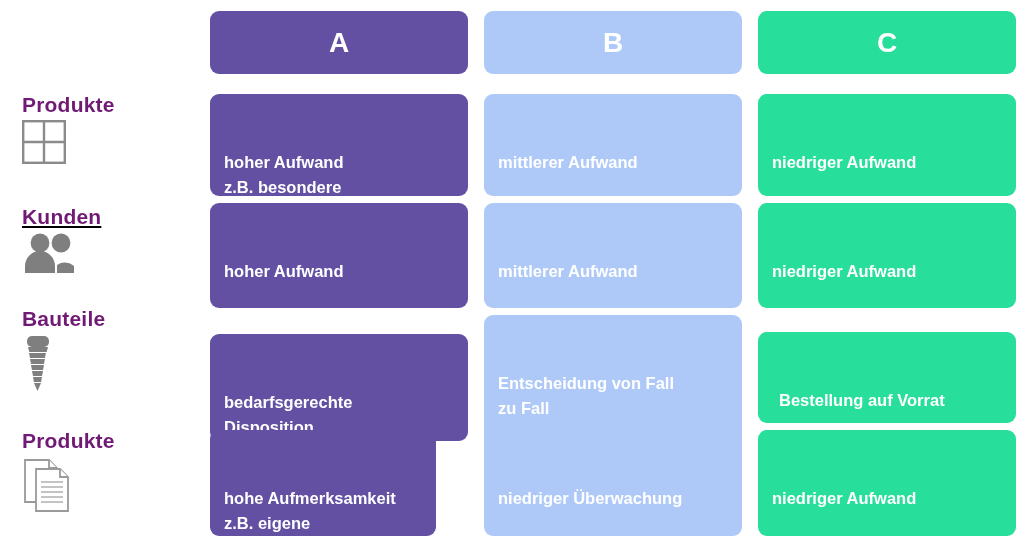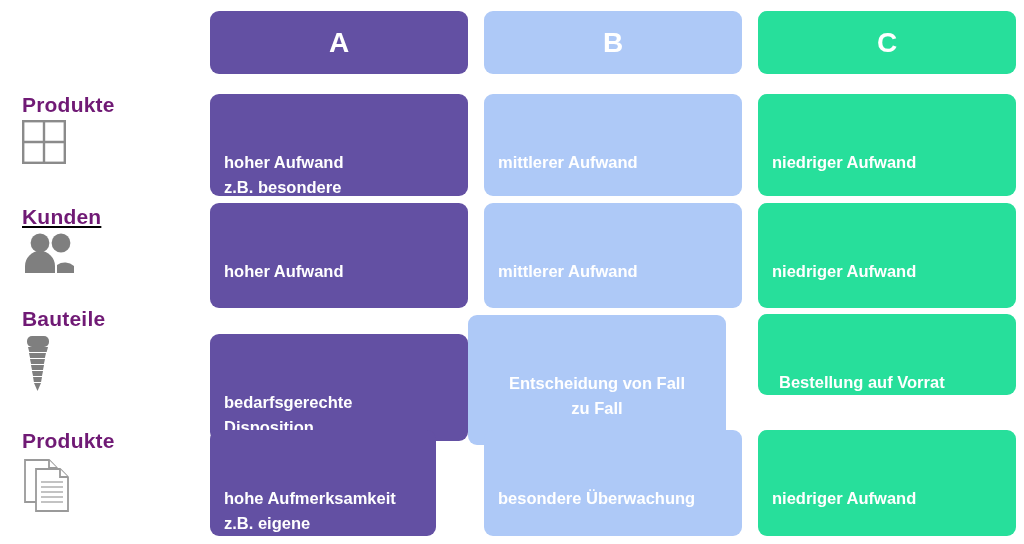--- a/index.html
+++ b/index.html
@@ -146,25 +146,25 @@
           <path d="M12 49 h7 l-3.5 8 Z"></path>
         </g>
       </svg>
     </span>
   </div>
   <div class="card body-card col-a" style="left:210px; top:334px; width:258px; height:107px;">
     <span class="cell-text">bedarfsgerechte
 Disposition
 (Just-in-time)</span>
   </div>
-  <div class="card body-card col-b" style="left:468px; top:315px; width:258px; height:130px;text-align:center;">
+  <div class="card body-card col-b" style="left:484px; top:315px; width:258px; height:130px;">
     <span class="cell-text">Entscheidung von Fall
 zu Fall</span>
   </div>
-  <div class="card body-card col-c" style="left:758px; top:314px; width:258px; height:81px;padding-left:21px;">
+  <div class="card body-card col-c" style="left:758px; top:332px; width:258px; height:91px;padding-left:21px;">
     <span class="cell-text">Bestellung auf Vorrat</span>
   </div>
 
   <div class="row-label" style="top:430px;">
     <div class="label-text">Produkte</div>
     <span class="label-icon">
       <svg width="58" height="60" viewBox="0 0 58 60">
         <g fill="#ffffff" stroke="#9a9a9a" stroke-width="1.8">
           <path d="M3 4 h24 l8 8 v34 H3 Z"></path>
           <path d="M27 4 v8 h8"></path>
@@ -182,19 +182,19 @@
         </g>
       </svg>
     </span>
   </div>
   <div class="card body-card col-a" style="left:210px; top:430px; width:226px; height:106px;">
     <span class="cell-text">hohe Aufmerksamkeit
 z.B. eigene
 Ansprechpartner</span>
   </div>
   <div class="card body-card col-b" style="left:484px; top:430px; width:258px; height:106px;">
-    <span class="cell-text">besondere Überwachung</span>
+    <span class="cell-text">niedriger Überwachung</span>
   </div>
   <div class="card body-card col-c" style="left:758px; top:430px; width:258px; height:106px;">
     <span class="cell-text">niedriger Aufwand</span>
   </div>
 
 </div>
 
 </body></html>

